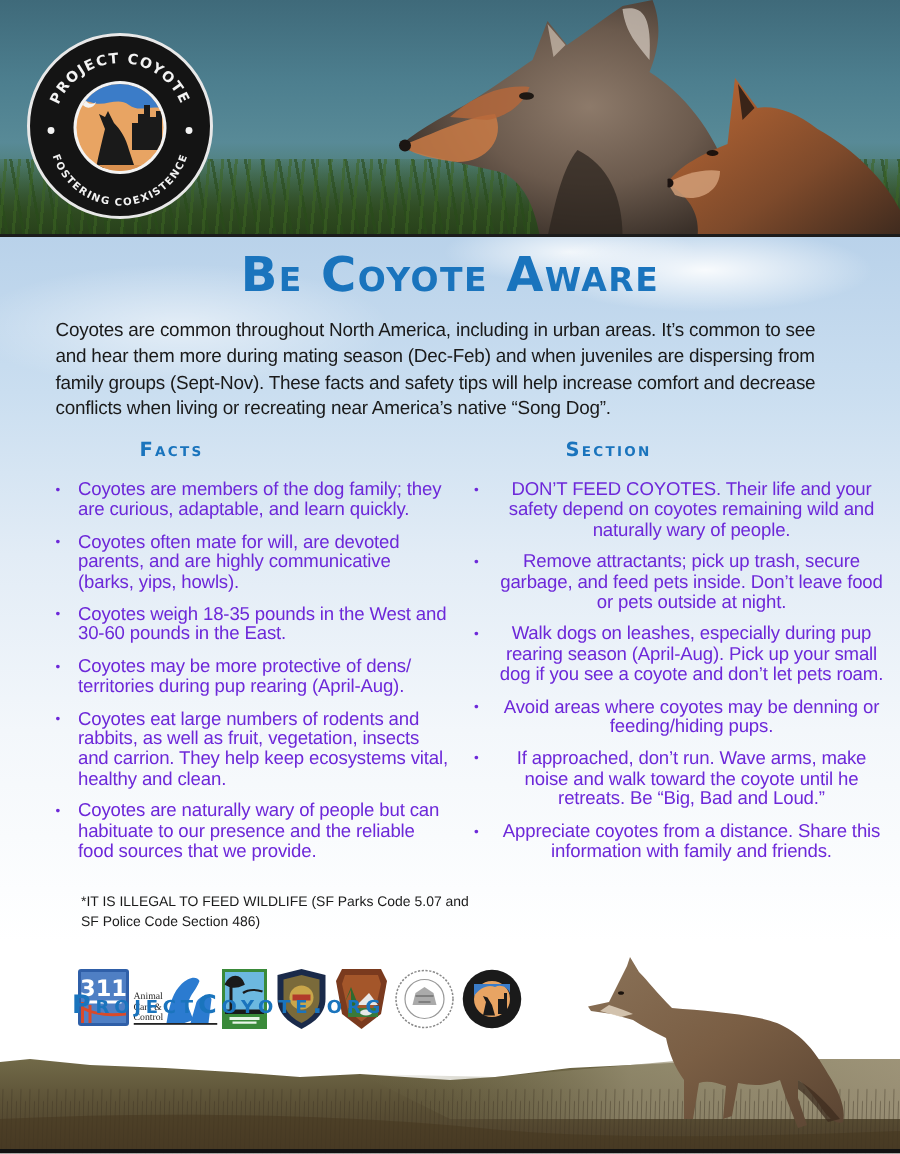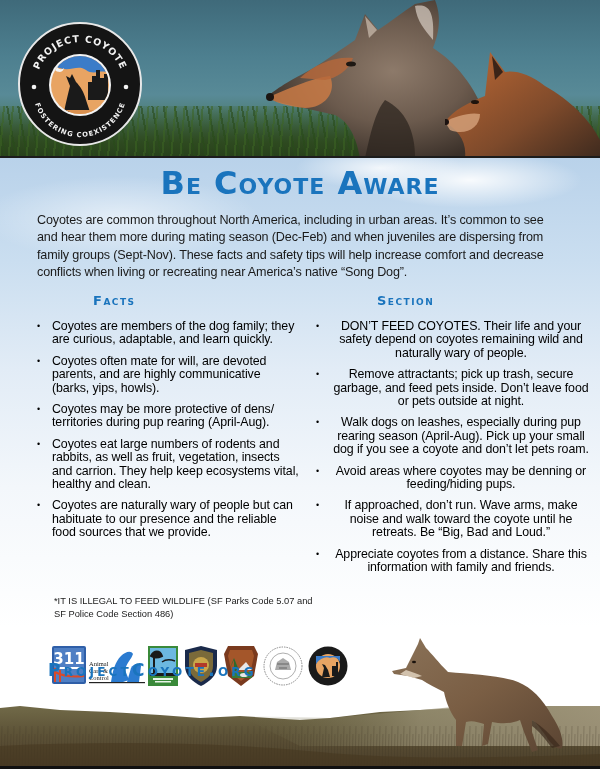--- a/index.html
+++ b/index.html
@@ -53,21 +53,21 @@
   }
 
   .col-head {
     position: absolute; top: 293px; width: 160px; 
     font-family: "DejaVu Sans", sans-serif; font-weight: bold; color: #1a74bd;
     font-size: 13px; letter-spacing: 1.5px; font-variant: small-caps;
   }
   .col-head.facts { left: 93px; }
   .col-head.safety { left: 377px; }
 
-  ul.bullets { position: absolute; list-style: none; font-size: 12.4px; line-height: 13.4px; color: #000000; letter-spacing: -0.1px; }
+  ul.bullets { position: absolute; list-style: none; font-size: 12.4px; line-height: 13.4px; color: #6d28d9; letter-spacing: -0.1px; }
   ul.bullets li { position: relative; padding-left: 31px; margin-bottom: 8px; }
   ul.bullets li::before { content: "\2022"; position: absolute; left: 16px; top: 0; font-size: 9px; }
   ul.facts-list { left: 21px; top: 320px; width: 278px; }
   ul.safety-list { left: 300px; top: 320px; width: 290px; text-align: center; }
   ul.safety-list li { padding-left: 32px; }
 
   .legal {
     position: absolute; left: 54px; top: 595px; width: 260px;
     font-size: 9.3px; line-height: 13px; color: #1a1a1a;
   }
@@ -163,20 +163,21 @@
 <h1 class="title">Be Coyote Aware</h1>
 
 <p class="intro">Coyotes are common throughout North America, including in urban areas.  It’s common to see and hear them more during mating season (Dec-Feb) and when juveniles are dispersing from family groups (Sept-Nov).  These facts and safety tips will help increase comfort and decrease conflicts when living or recreating near America’s native “Song Dog”.</p>
 
 <h2 class="col-head facts">Facts</h2>
 <h2 class="col-head safety">Section</h2>
 
 <ul class="bullets facts-list">
   <li>Coyotes are members of the dog family; they are curious, adaptable, and learn quickly.</li>
   <li>Coyotes often mate for will, are devoted parents, and are highly communicative (barks, yips, howls).</li>
+  <li>Coyotes weigh 18-35 pounds in the West and 30-60 pounds in the East.</li>
   <li>Coyotes may be more protective of dens/ territories during pup rearing (April-Aug).</li>
   <li>Coyotes eat large numbers of rodents and rabbits, as well as fruit, vegetation, insects and carrion. They help keep ecosystems vital, healthy and clean.</li>
   <li>Coyotes are naturally wary of people but can habituate to our presence and the reliable food sources that we provide.</li>
 </ul>
 
 <p class="legal">*IT IS ILLEGAL TO FEED WILDLIFE (SF Parks Code 5.07 and SF Police Code Section 486)</p>
 
 <ul class="bullets safety-list">
   <li>DON’T FEED COYOTES.  Their life and your safety depend on coyotes remaining wild and naturally wary of people.</li>
   <li>Remove attractants; pick up trash, secure garbage, and feed pets inside.  Don’t leave food or pets outside at night.</li>

